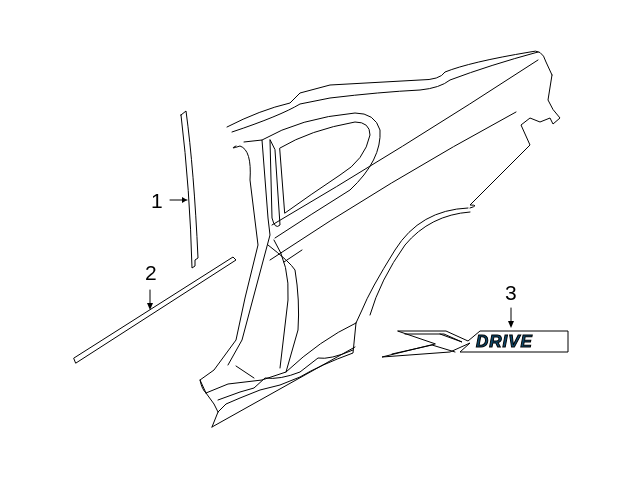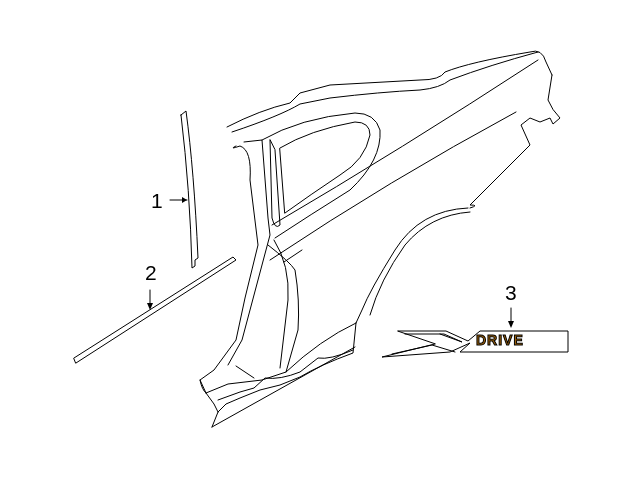--- a/index.html
+++ b/index.html
@@ -1,20 +1,20 @@
 <!DOCTYPE html>
 <html><head>
   <meta charset="utf-8">
   <style>
     html, body { margin: 0; padding: 0; background: #ffffff; }
     body { width: 640px; height: 480px; overflow: hidden; position: relative; font-family: "Liberation Sans", sans-serif; }
     #diagram { position: absolute; left: 0; top: 0; width: 640px; height: 480px; }
     .ln { fill: none; stroke: #000; stroke-width: 1; stroke-linejoin: round; stroke-linecap: round; }
     .callout { position: absolute; font-family: "Liberation Sans", sans-serif; font-size: 21px; color: #000; line-height: 1; }
-    .badge-text { position: absolute; font-family: "Liberation Sans", sans-serif; font-weight: bold; font-size: 14px; color: #a16207; -webkit-text-stroke: 1px #000; letter-spacing: 1px; }
+    .badge-text { position: absolute; font-family: "Liberation Sans", sans-serif; font-style: italic; font-weight: bold; font-size: 17px; color: #0c4a6e; -webkit-text-stroke: 1px #000; letter-spacing: 1px; }
   </style>
 </head>
 <body>
 
 <svg id="diagram" viewBox="0 0 640 480" xmlns="http://www.w3.org/2000/svg">
 
   <g>
     <path class="ln" d="M181,115 L186,111 Q194,170 198,258 L195,260 L195,266 L192,268 Q190,190 181,115 Z"></path>
     <line class="ln" x1="170" y1="200" x2="187" y2="200"></line>
     <path d="M187,200 L182,197 L182,203 Z" fill="#000"></path>

